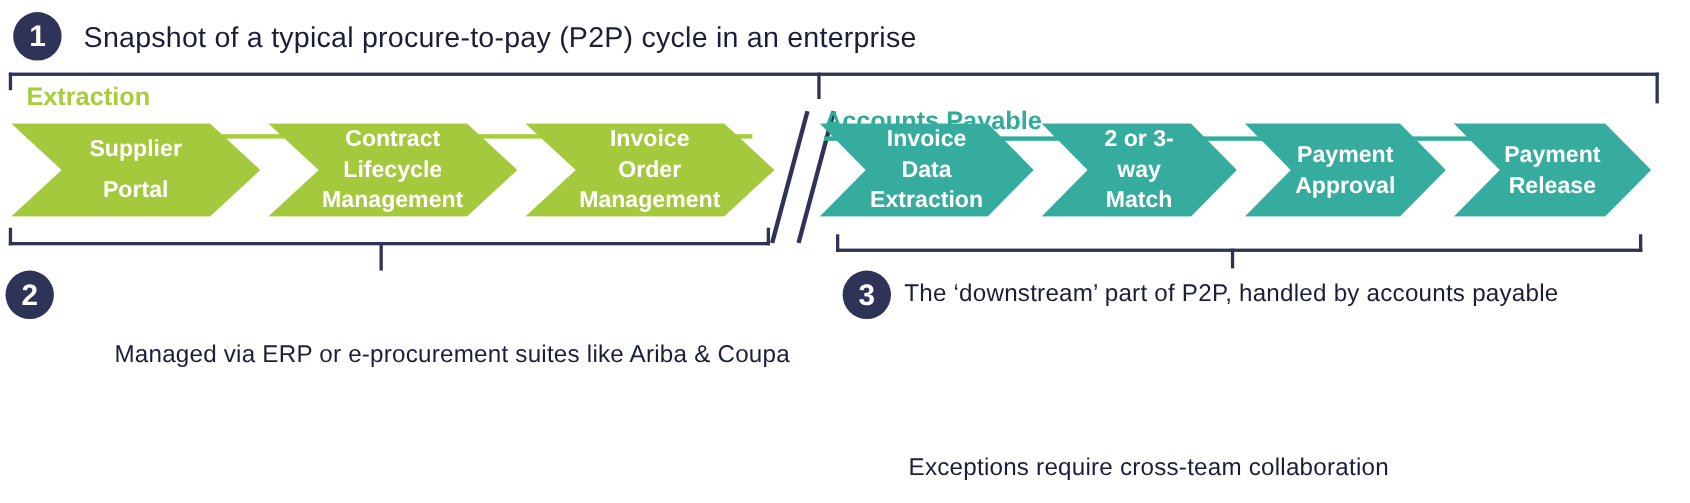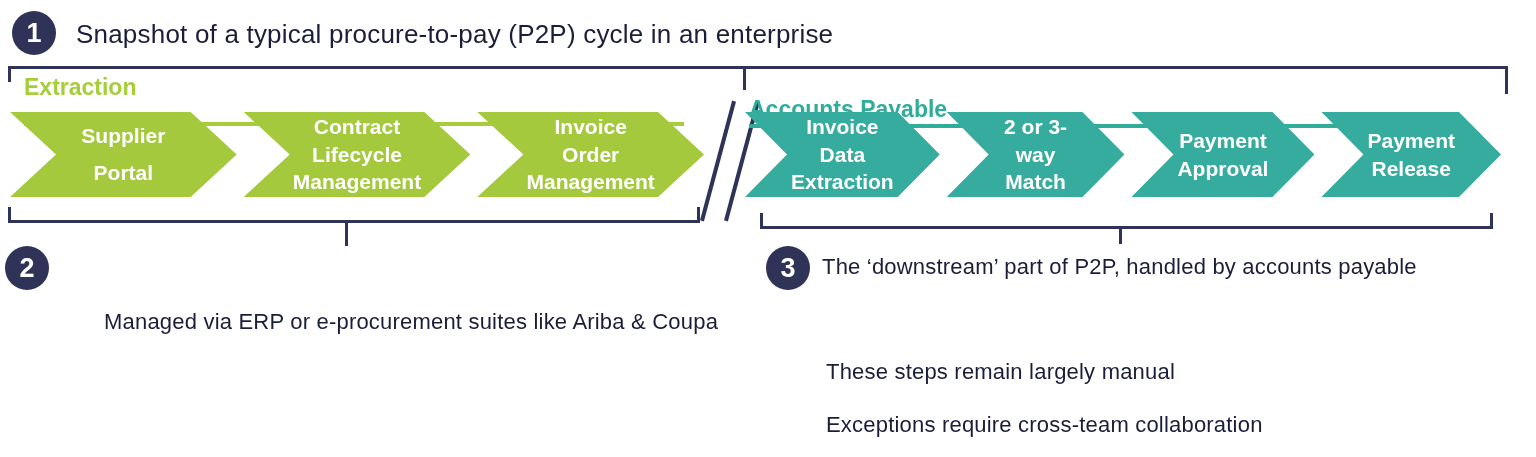--- a/index.html
+++ b/index.html
@@ -119,16 +119,15 @@
 
   <div class="abs num-circle" style="left:5px;top:246px;">
     <span>2</span>
   </div>
   <div class="abs note" style="left:83px;top:309px;margin-left:21px;">Managed via ERP or e-procurement suites like Ariba &amp; Coupa</div>
 
   <div class="abs num-circle" style="left:766px;top:246px;">
     <span>3</span>
   </div>
   <div class="abs note" style="left:822px;top:254px;">The ‘downstream’ part of P2P, handled by accounts payable</div>
-  <div class="abs note" style="left:826px;top:359px;">These steps remain largely manual</div>
   <div class="abs note" style="left:826px;top:412px;text-align:center;">Exceptions require cross-team collaboration</div>
 
 </div>
 
 </body></html>

